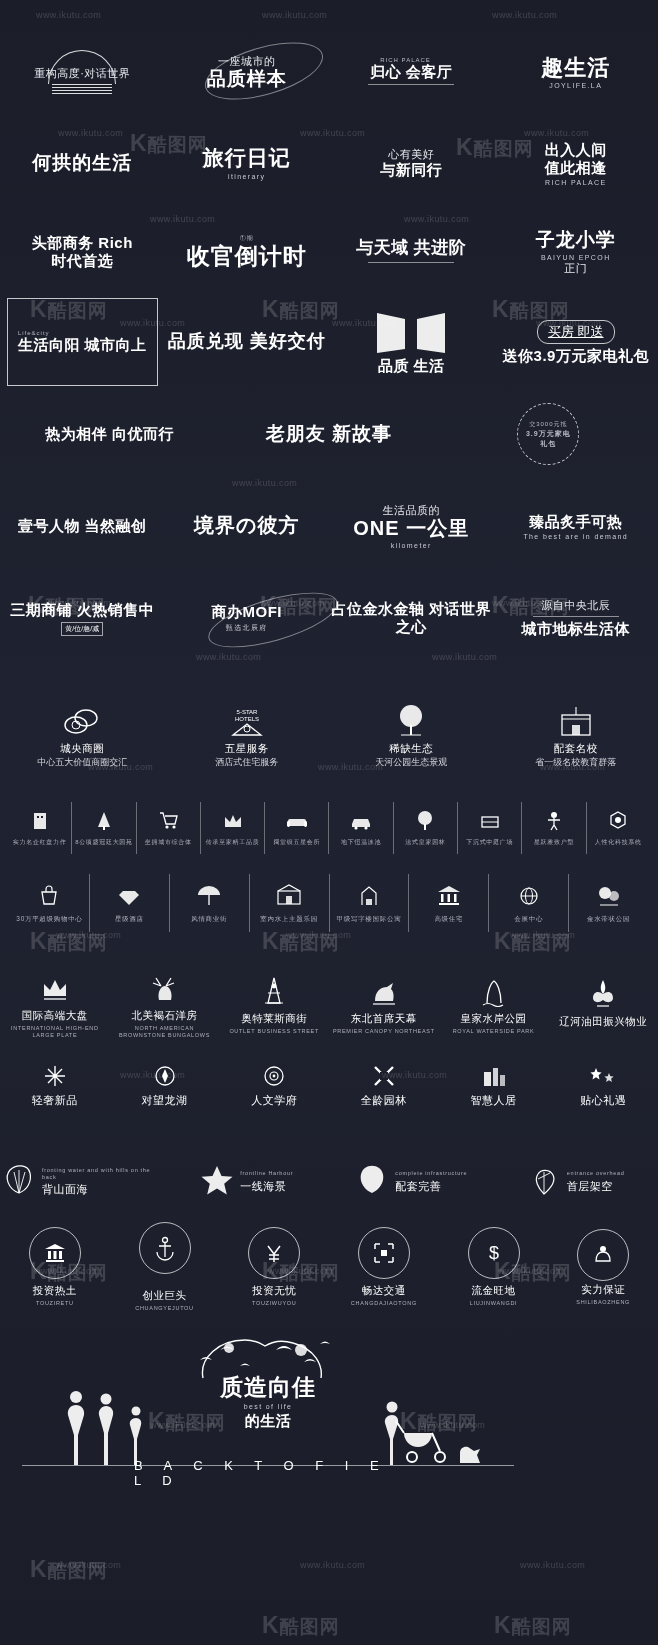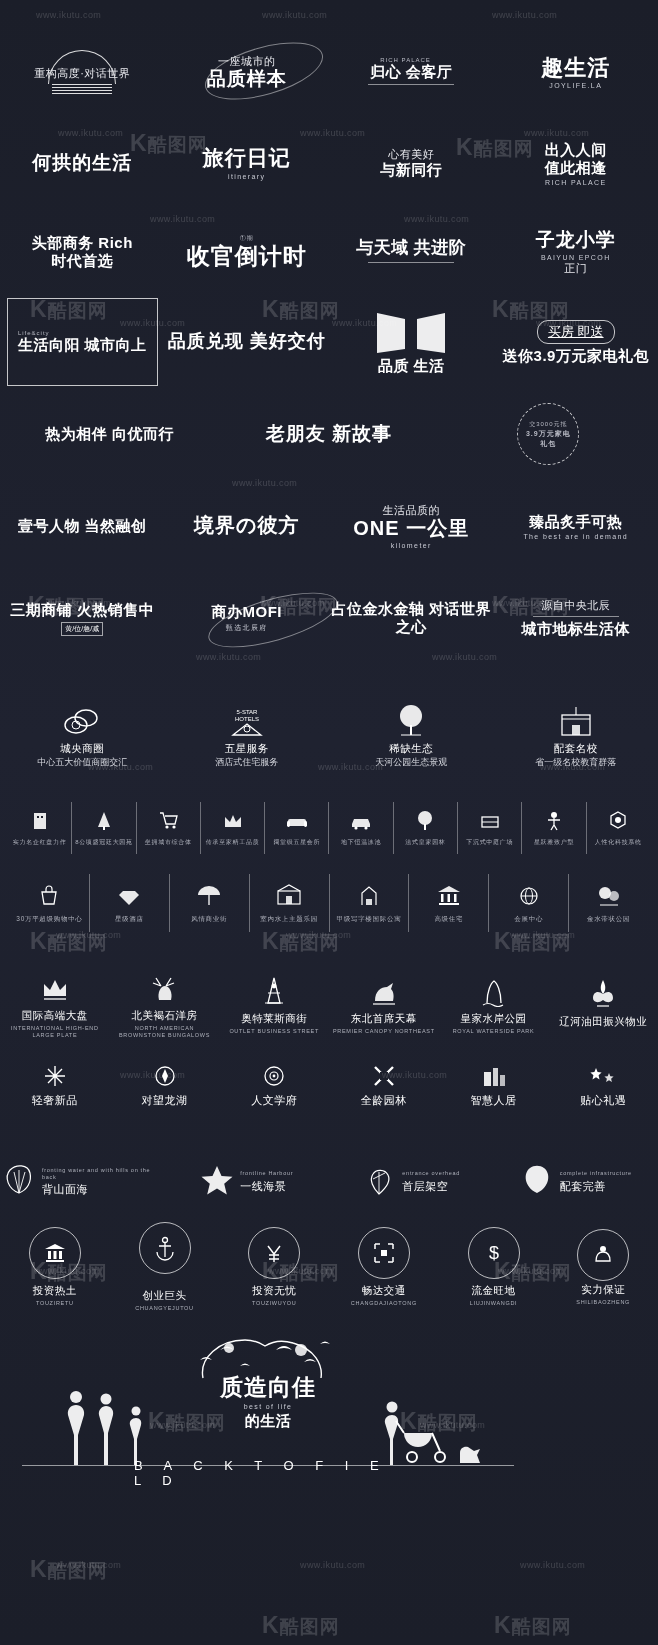--- a/index.html
+++ b/index.html
@@ -896,35 +896,35 @@
       <div><svg width="34" height="34" viewBox="0 0 34 34">
             <path d="M17 3 l4.5 10 11 .8 -8.3 7 2.6 10.6 -9.8 -5.8 -9.8 5.8 2.6 -10.6 -8.3 -7 11 -.8 Z" fill="#fff" opacity=".92"></path>
           </svg></div>
       <div style="text-align:left">
         <div class="icon-en" style="margin:0 0 2px 0">frontline Harbour</div>
         <div class="small-title">一线海景</div>
       </div>
     </div>
     <div class="cell" style="flex-direction:row;gap:6px;">
       <div><svg width="34" height="34" viewBox="0 0 34 34">
+            <path d="M17 30 C4 24 3 10 10 5 c4 -3 10 -3 14 0 c7 5 6 19 -7 25 Z" fill="#fff" opacity=".92"></path>
+          </svg></div>
+      <div style="text-align:left">
+        <div class="icon-en" style="margin:0 0 2px 0">complete infrastructure</div>
+        <div class="small-title">配套完善</div>
+      </div>
+    </div>
+    <div class="cell" style="flex-direction:row;gap:6px;">
+      <div><svg width="34" height="34" viewBox="0 0 34 34">
             <path d="M17 31 c-6 -6 -10 -14 -6 -20 c3 -5 12 -5 15 1 c3 6 -2 13 -9 19 Z" fill="none" stroke="#fff" stroke-width="1.2"></path>
             <path d="M17 31 v-22 M11 16 l12 -6" stroke="#fff" stroke-width=".9"></path>
           </svg></div>
       <div style="text-align:left">
         <div class="icon-en" style="margin:0 0 2px 0">entrance overhead</div>
         <div class="small-title">首层架空</div>
-      </div>
-    </div>
-    <div class="cell" style="flex-direction:row;gap:6px;">
-      <div><svg width="34" height="34" viewBox="0 0 34 34">
-            <path d="M17 30 C4 24 3 10 10 5 c4 -3 10 -3 14 0 c7 5 6 19 -7 25 Z" fill="#fff" opacity=".92"></path>
-          </svg></div>
-      <div style="text-align:left">
-        <div class="icon-en" style="margin:0 0 2px 0">complete infrastructure</div>
-        <div class="small-title">配套完善</div>
       </div>
     </div>
   </div>
 
   <div class="row section" style="height:88px;align-items:center;">
     <div class="cell icon-cell">
       <div class="circle-o">
           <svg width="26" height="26" viewBox="0 0 26 26">
             <path d="M3 9 L13 4 L23 9 Z" fill="#fff"></path>
             <rect x="6" y="11" width="3" height="8" fill="#fff"></rect>

